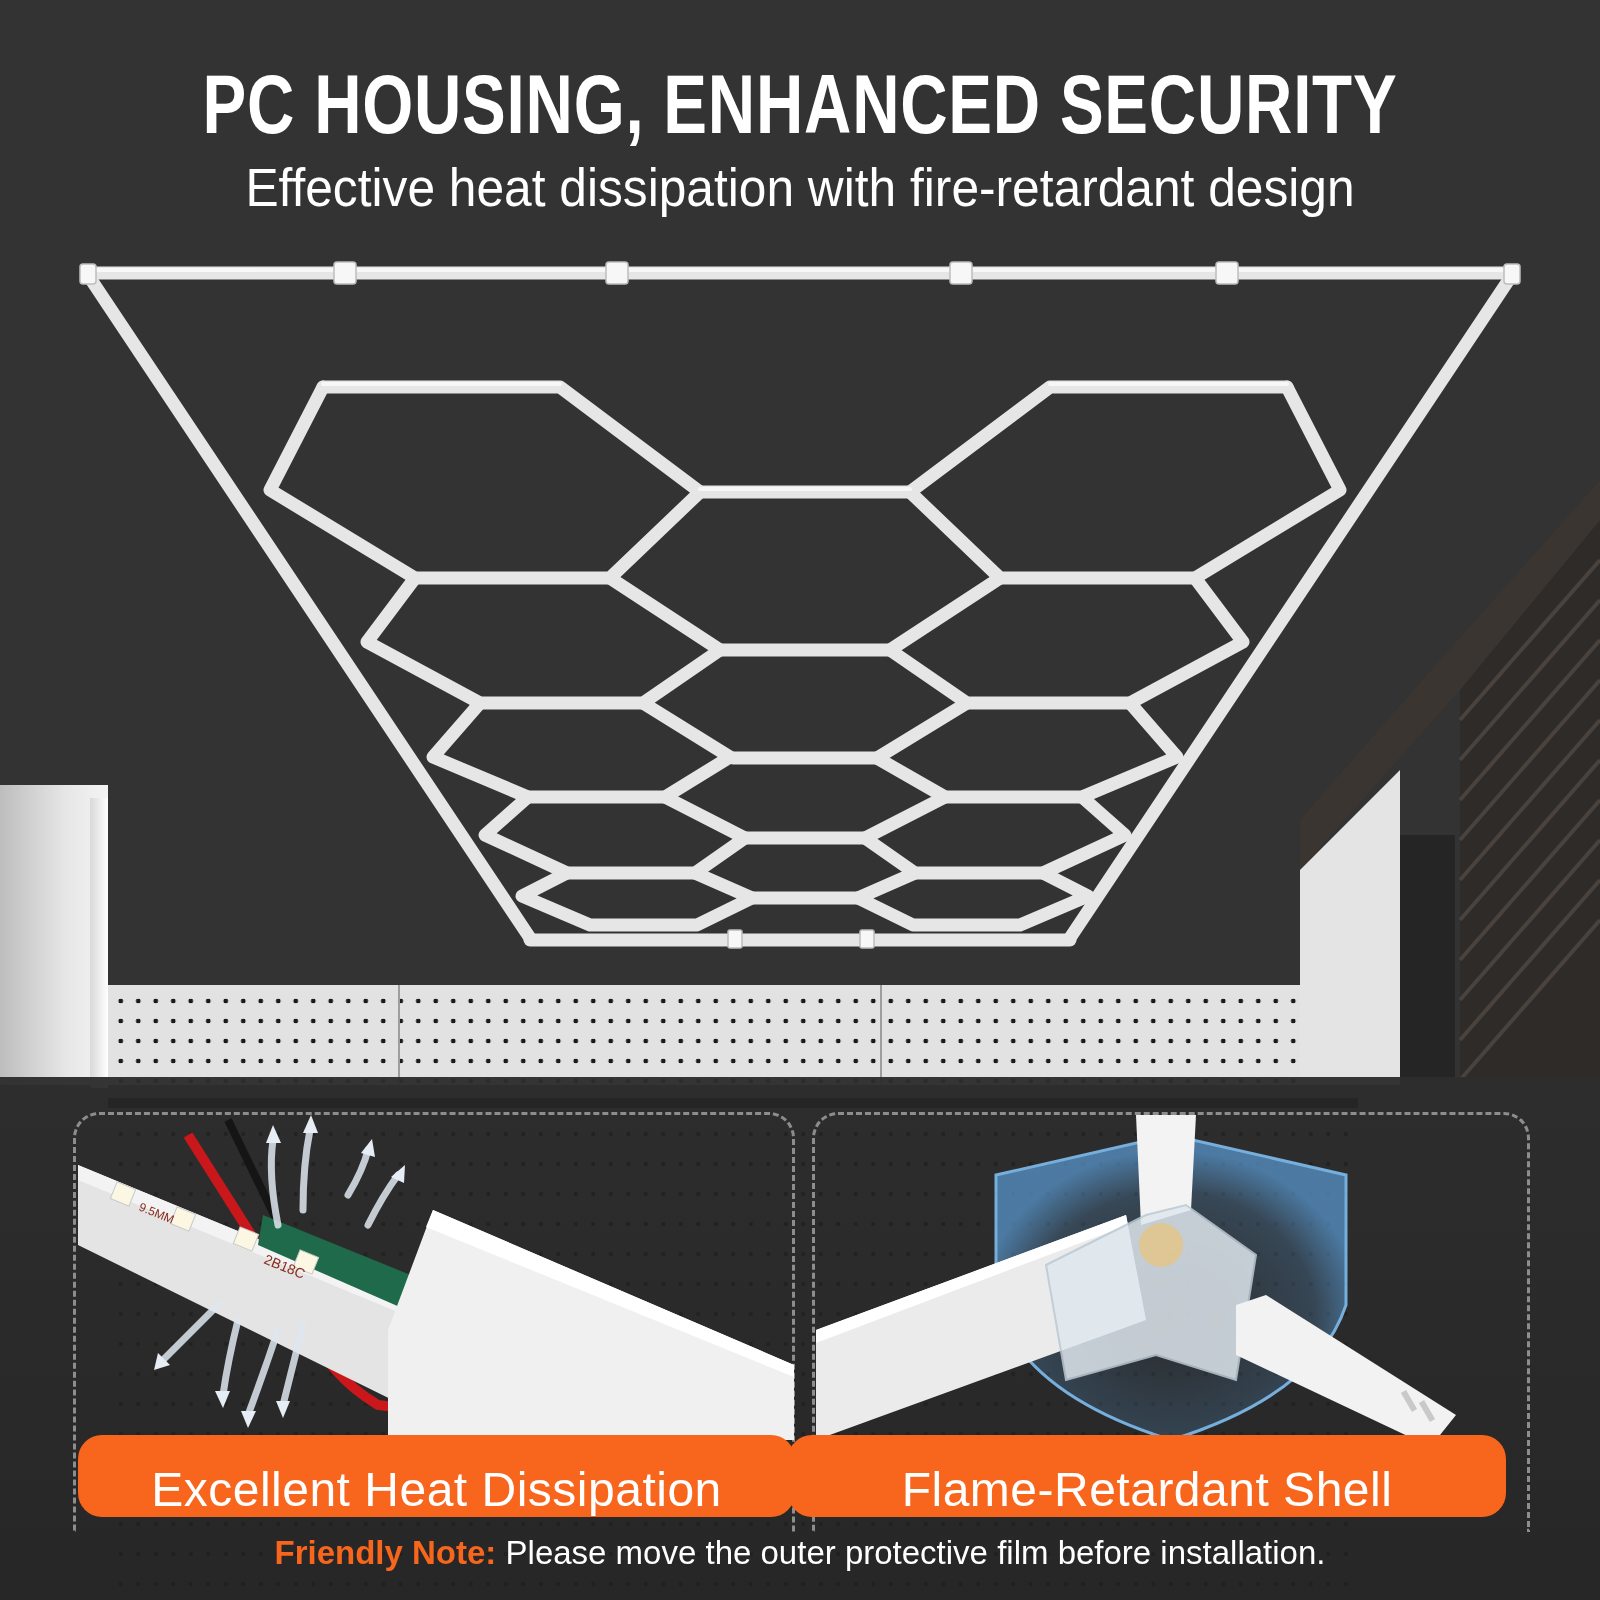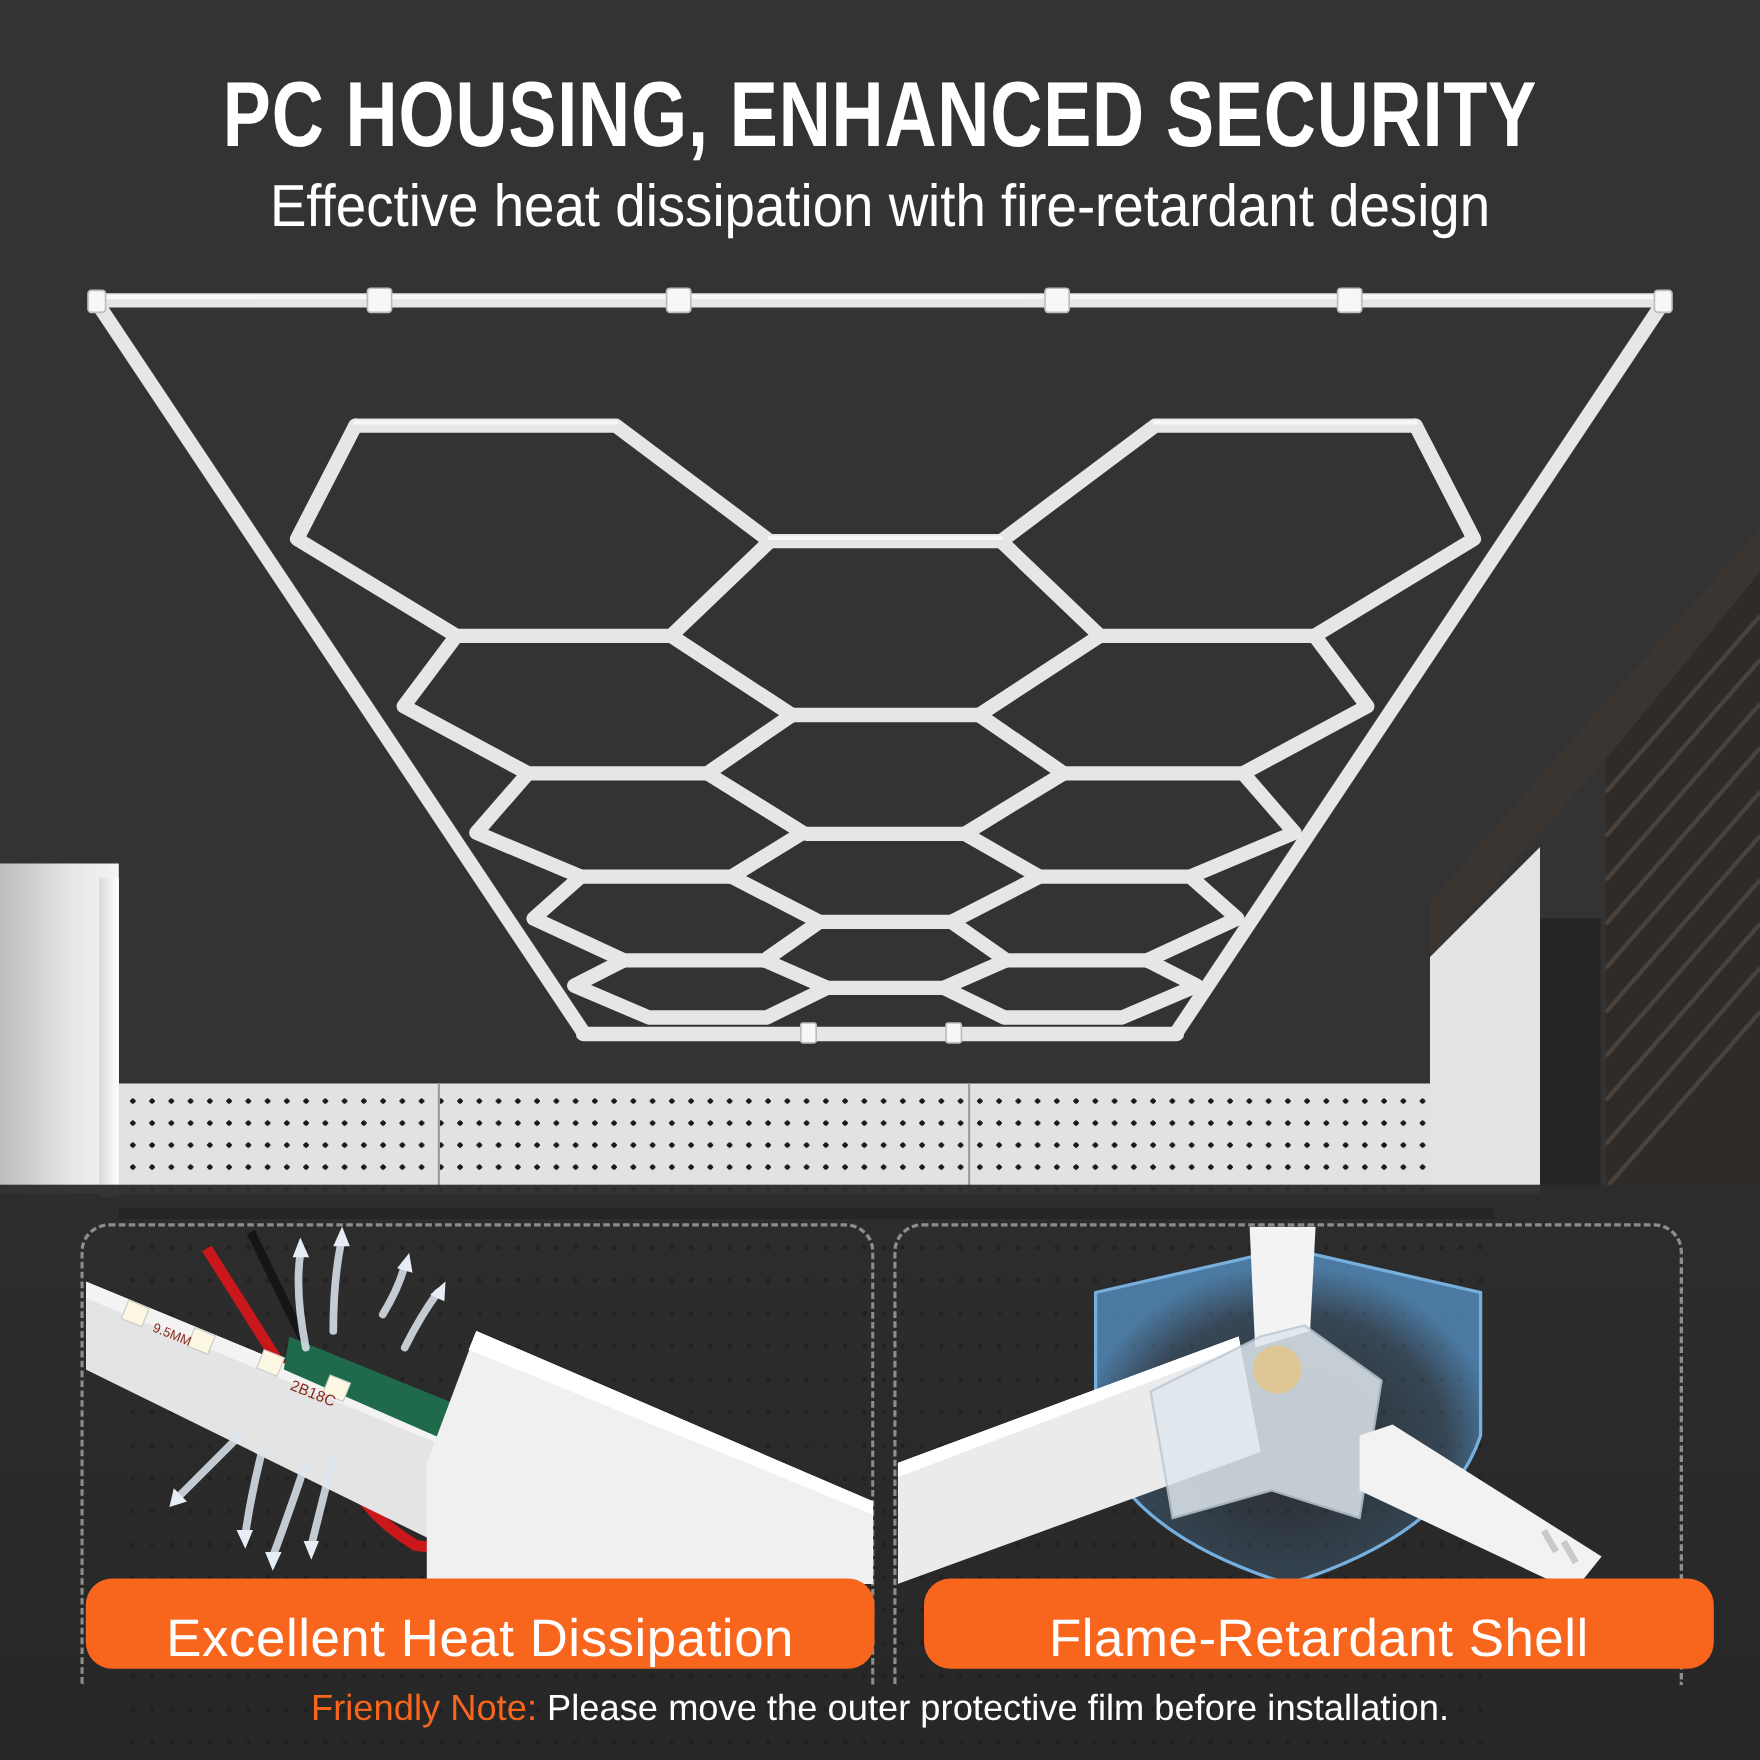--- a/index.html
+++ b/index.html
@@ -37,25 +37,25 @@
   .frame { position:absolute; top:1112px; height:420px; border:3px dashed #8d8d8d; border-bottom:none; border-radius:26px 26px 0 0; box-sizing:border-box; }
   .frame.left { left:73px; width:722px; }
   .frame.right { left:812px; width:718px; }
 
   .panel { position:absolute; top:1115px; height:325px; overflow:hidden; }
   .panel.left { left:78px; width:716px; }
   .panel.right { left:816px; width:710px; }
 
   .pill { position:absolute; top:1435px; height:82px; background:#F8651C; border-radius:24px; display:flex; align-items:flex-end; justify-content:center; }
   .pill.left { left:78px; width:717px; }
-  .pill.right { left:840px; width:718px; }
+  .pill.right { left:788px; width:718px; }
   .pill span { color:#ffffff; font-family:"Liberation Sans", sans-serif; font-size:48px; letter-spacing:0.5px; }
 
   .note { position:absolute; left:0; top:1534px; width:1600px; text-align:center; font-family:"Liberation Sans", sans-serif; font-size:33px; color:#ffffff; }
-  .note .label { color:#F8651C; font-weight:400; }
+  .note .label { color:#F8651C; font-weight:700; }
 </style>
 </head>
 <body>
 
 <div class="stage">
   <div class="ceiling"></div>
 
   <div class="pillar-left"></div>
   <div class="pillar-left-edge"></div>
   <div class="pegboard"></div>

